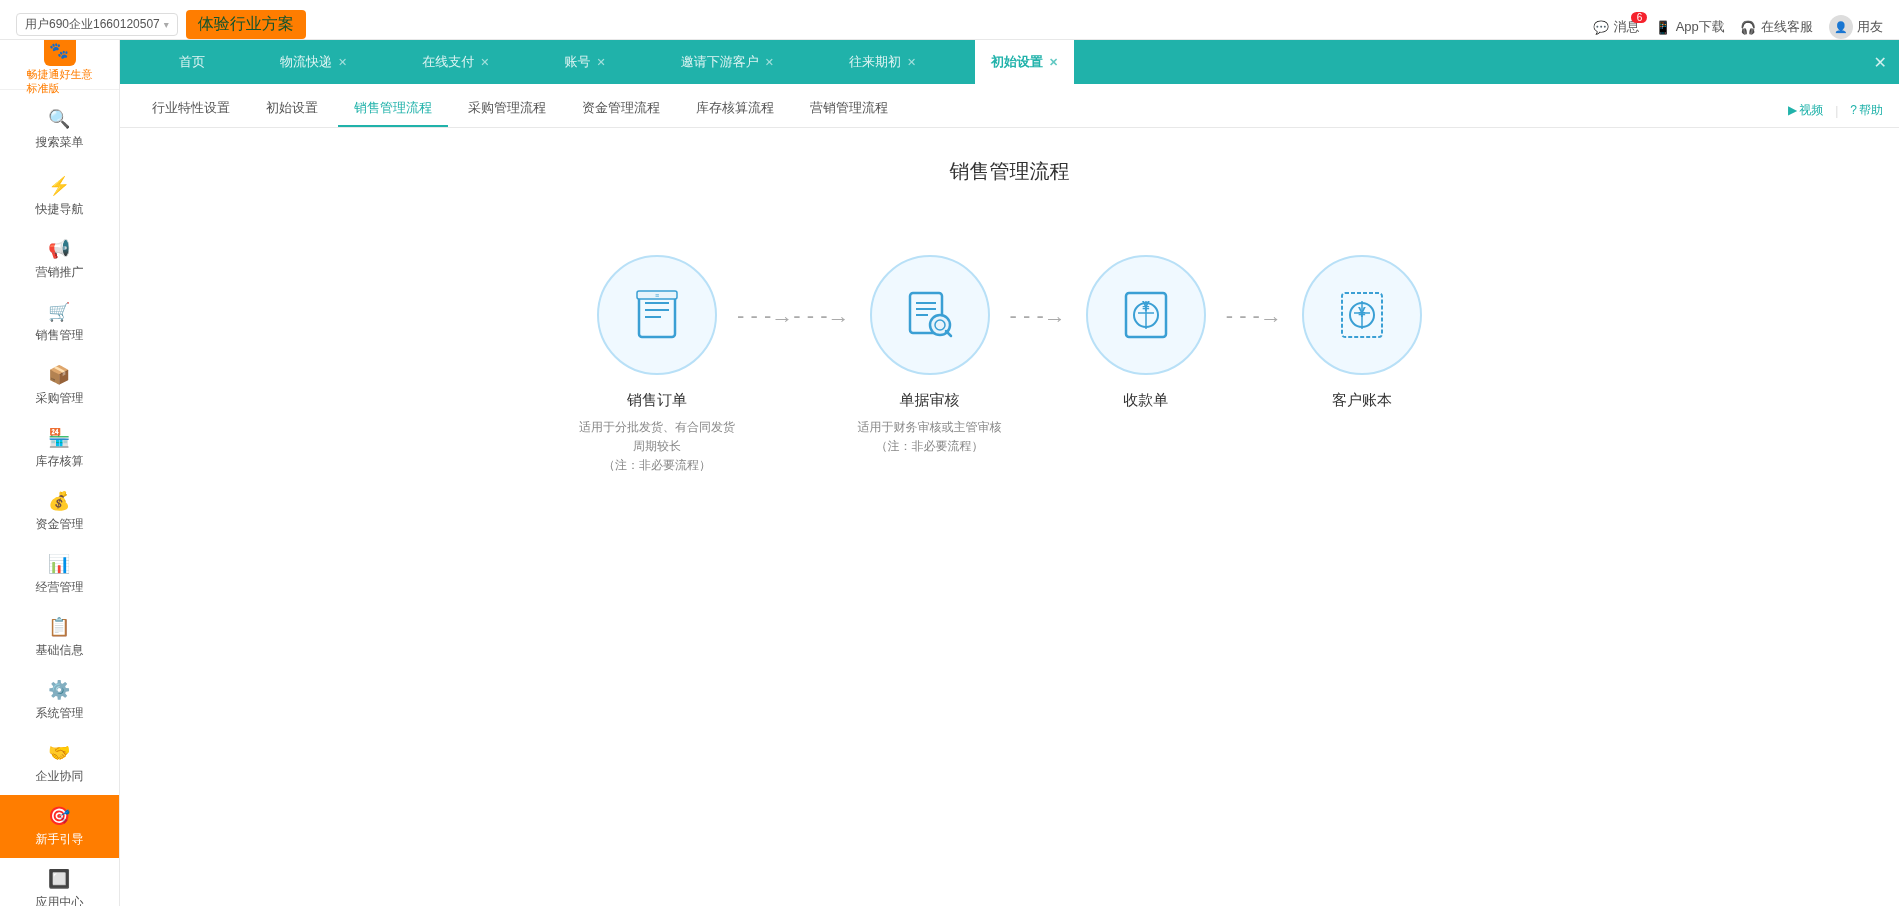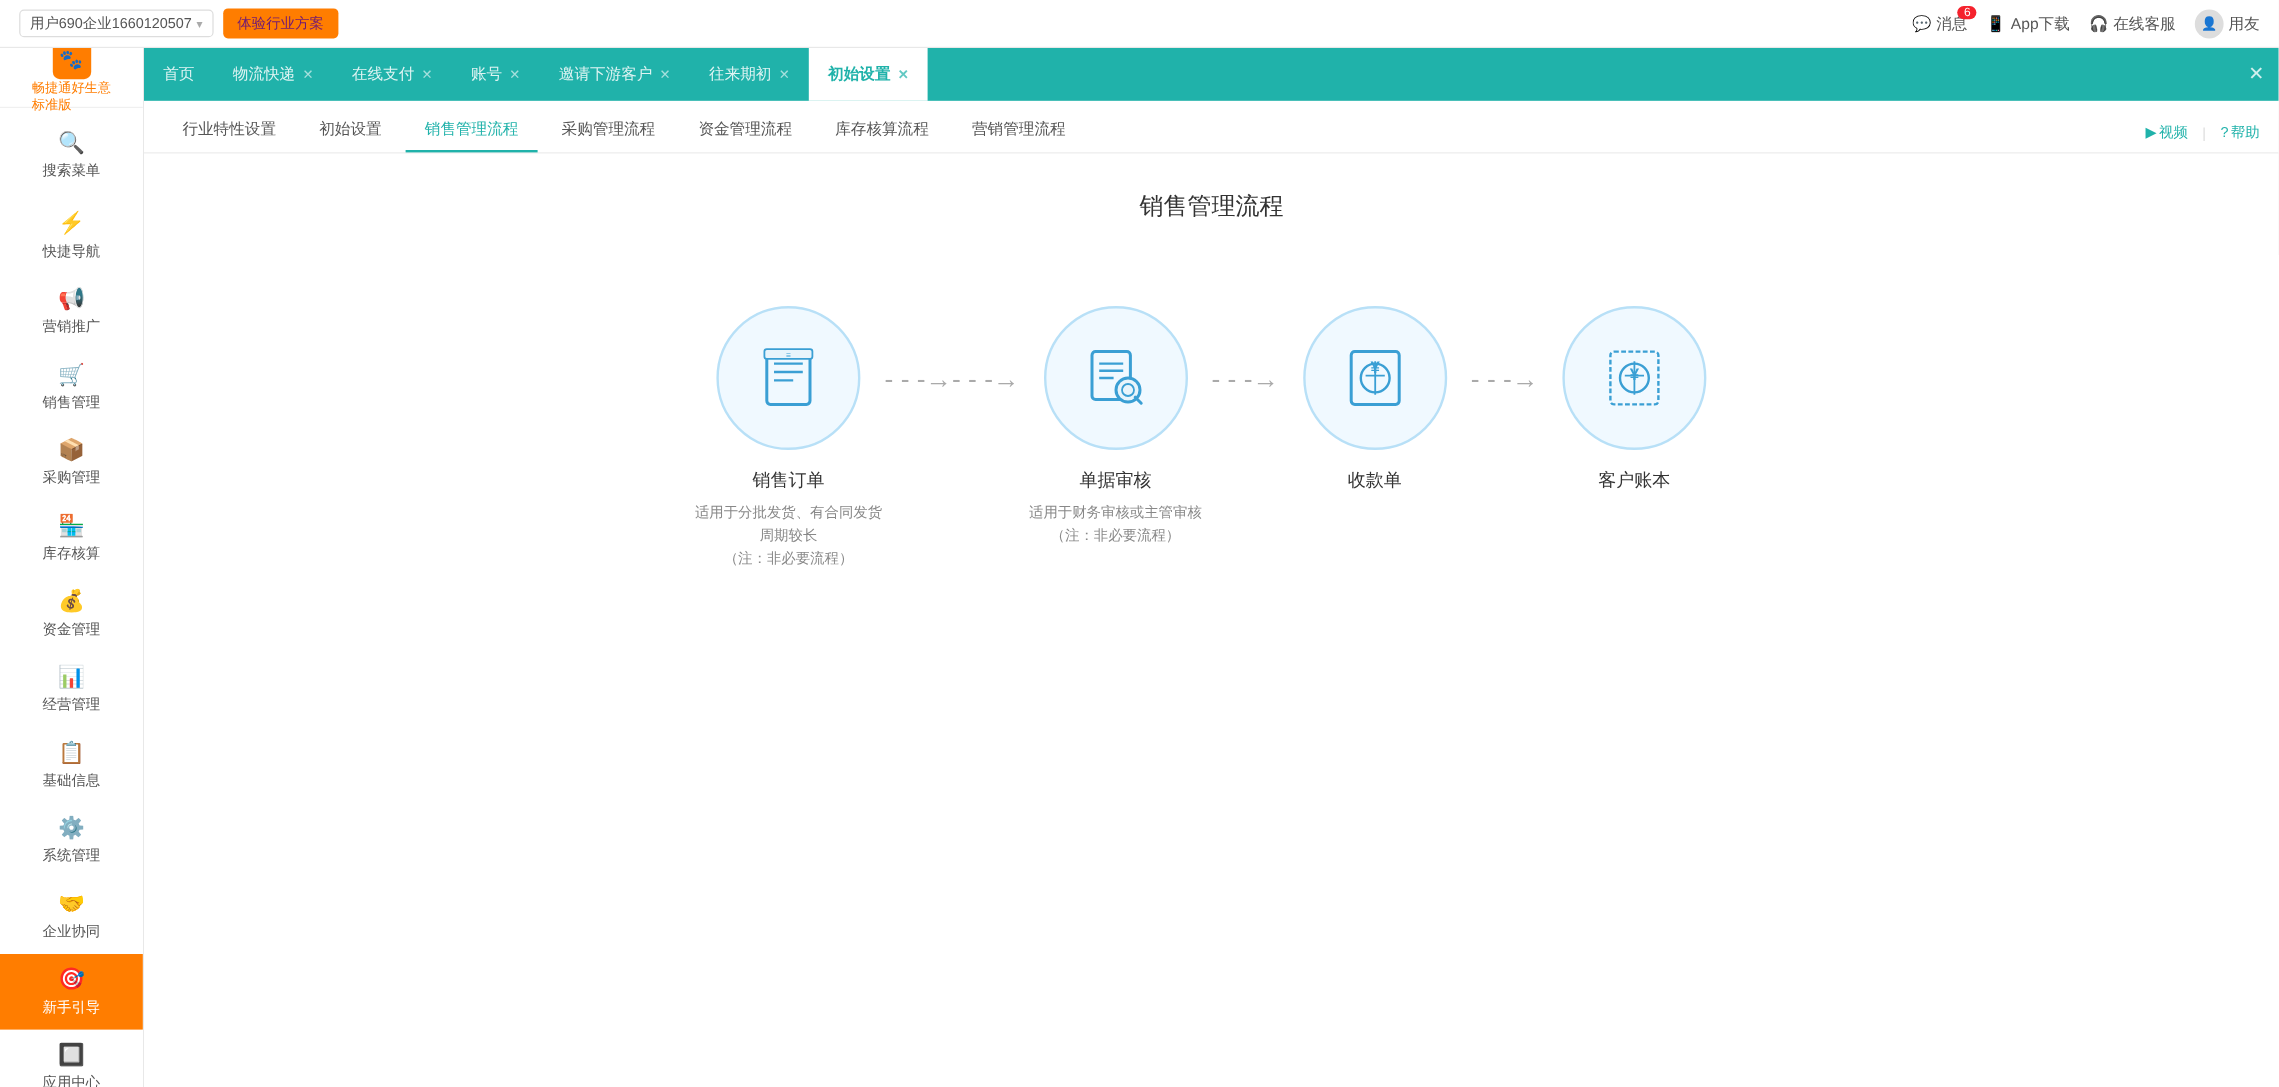--- a/index.html
+++ b/index.html
@@ -3,37 +3,37 @@
   <meta charset="utf-8">
   <style>
     * { box-sizing: border-box; margin: 0; padding: 0; }
     body { font-family: "Microsoft YaHei", "PingFang SC", sans-serif; font-size: 14px; background: #f5f5f5; color: #333; display: flex; flex-direction: column; height: 100vh; overflow: hidden; }
 
     
     .top-bar {
       height: 40px;
       background: #fff;
       display: flex;
-      align-items: center;
+      align-items: flex-end;
       justify-content: space-between;
       padding: 0 16px;
       border-bottom: 1px solid #e8e8e8;
       flex-shrink: 0;
     }
     .top-bar-left { display: flex; align-items: center; gap: 8px; }
     .user-selector {
       display: flex; align-items: center; gap: 4px;
       border: 1px solid #ddd; border-radius: 4px;
       padding: 2px 8px; font-size: 12px; color: #555; cursor: pointer;
       background: #fff;
     }
     .user-selector .chevron { color: #aaa; font-size: 10px; }
     .trial-btn {
-      background: #ff7d00; color: #701a75; border: none; border-radius: 4px;
-      padding: 4px 12px; font-size: 12px; cursor: pointer;
+      background: #ff7d00; color: #14532d; border: none; border-radius: 4px;
+      padding: 4px 12px; font-size: 16px; cursor: pointer;
     }
     .top-bar-right { display: flex; align-items: center; gap: 16px; font-size: 13px; color: #555; }
     .top-bar-right-item { display: flex; align-items: center; gap: 4px; cursor: pointer; position: relative; }
     .badge {
       position: absolute; top: -6px; right: -8px;
       background: #f5222d; color: #fff; border-radius: 8px;
       font-size: 10px; padding: 0 4px; min-width: 16px; text-align: center;
     }
     .avatar { width: 24px; height: 24px; border-radius: 50%; background: #ddd; display: flex; align-items: center; justify-content: center; font-size: 11px; color: #888; }
 
@@ -91,20 +91,21 @@
     }
     .nav-tab {
       height: 44px;
       display: flex; align-items: center;
       padding: 3px 16px;
       cursor: pointer;
       color: rgba(255,255,255,0.85);
       font-size: 13px;
       white-space: nowrap;
       position: relative;
+      margin-left: 43px;
     }
     .nav-tab.active { background: #fff; color: #20b2aa; font-weight: bold; }
     .nav-tab .close-icon { margin-left: 6px; font-size: 11px; opacity: 0.7; }
     .nav-tabs-close {
       position: absolute; right: 0; top: 0; height: 44px;
       display: flex; align-items: center; padding: 0 12px;
       color: rgba(255,255,255,0.8); cursor: pointer; font-size: 16px;
     }
 
     

